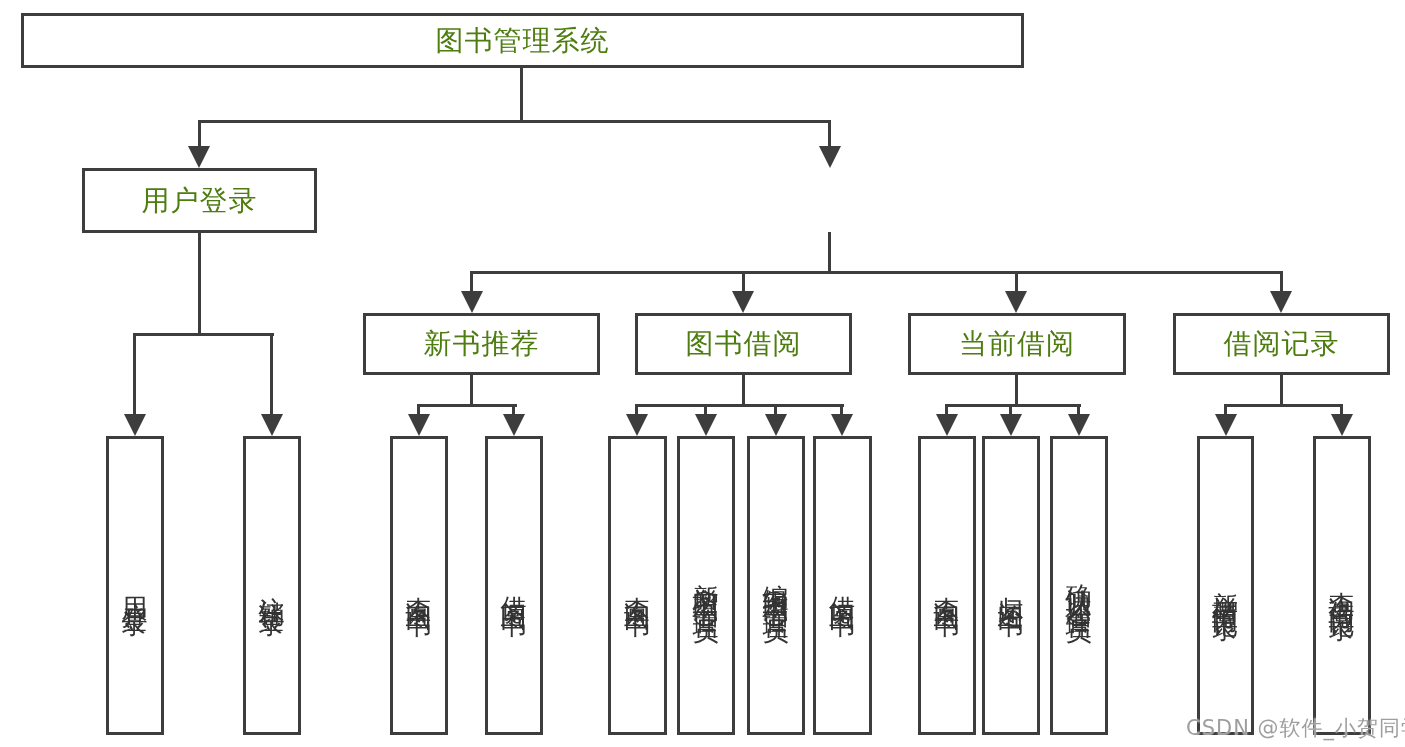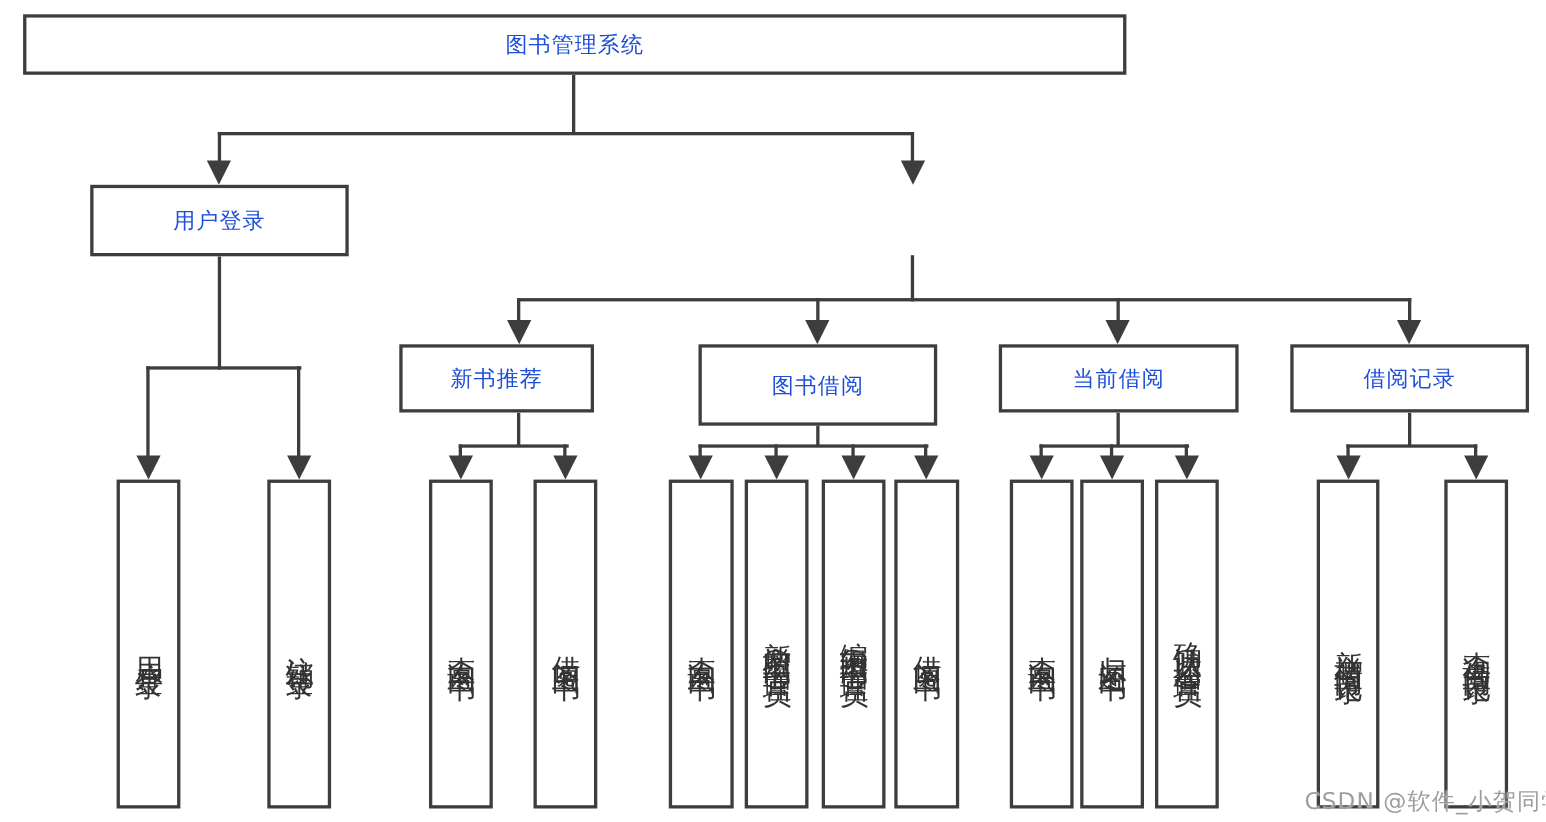--- a/index.html
+++ b/index.html
@@ -15,24 +15,24 @@
     position: absolute;
     box-sizing: border-box;
     border: 3px solid #3d3d3d;
     background: #ffffff;
     display: flex;
     align-items: center;
     justify-content: center;
     color: #333333;
   }
   .h-label {
-    font-size: 20px;
+    font-size: 28px;
     letter-spacing: 1px;
     white-space: nowrap;
-    color: #1d4ed8;
+    color: #4d7c0f;
   }
   .v-label {
     writing-mode: vertical-rl;
     text-orientation: mixed;
     font-size: 26px;
     line-height: 1;
     letter-spacing: 5px;
     color: #333333;
     white-space: nowrap;
   }
@@ -121,24 +121,24 @@
   <div class="ah" style="left:1331px; top:414px;"></div>
 
   <div class="box" style="left:21px; top:13px; width:1003px; height:55px;">
     <span class="h-label">图书管理系统</span>
   </div>
 
   <div class="box" style="left:82px; top:168px; width:235px; height:65px;">
     <span class="h-label">用户登录</span>
   </div>
 
-  <div class="box" style="left:363px; top:313px; width:177px; height:62px;">
+  <div class="box" style="left:363px; top:313px; width:237px; height:62px;">
     <span class="h-label">新书推荐</span>
   </div>
-  <div class="box" style="left:635px; top:313px; width:217px; height:74px;">
+  <div class="box" style="left:635px; top:313px; width:217px; height:62px;">
     <span class="h-label">图书借阅</span>
   </div>
   <div class="box" style="left:1173px; top:313px; width:217px; height:62px;">
     <span class="h-label">借阅记录</span>
   </div>
   <div class="box" style="left:908px; top:313px; width:218px; height:62px;">
     <span class="h-label">当前借阅</span>
   </div>
 
   <div class="box" style="left:106px; top:436px; width:58px; height:299px;">

